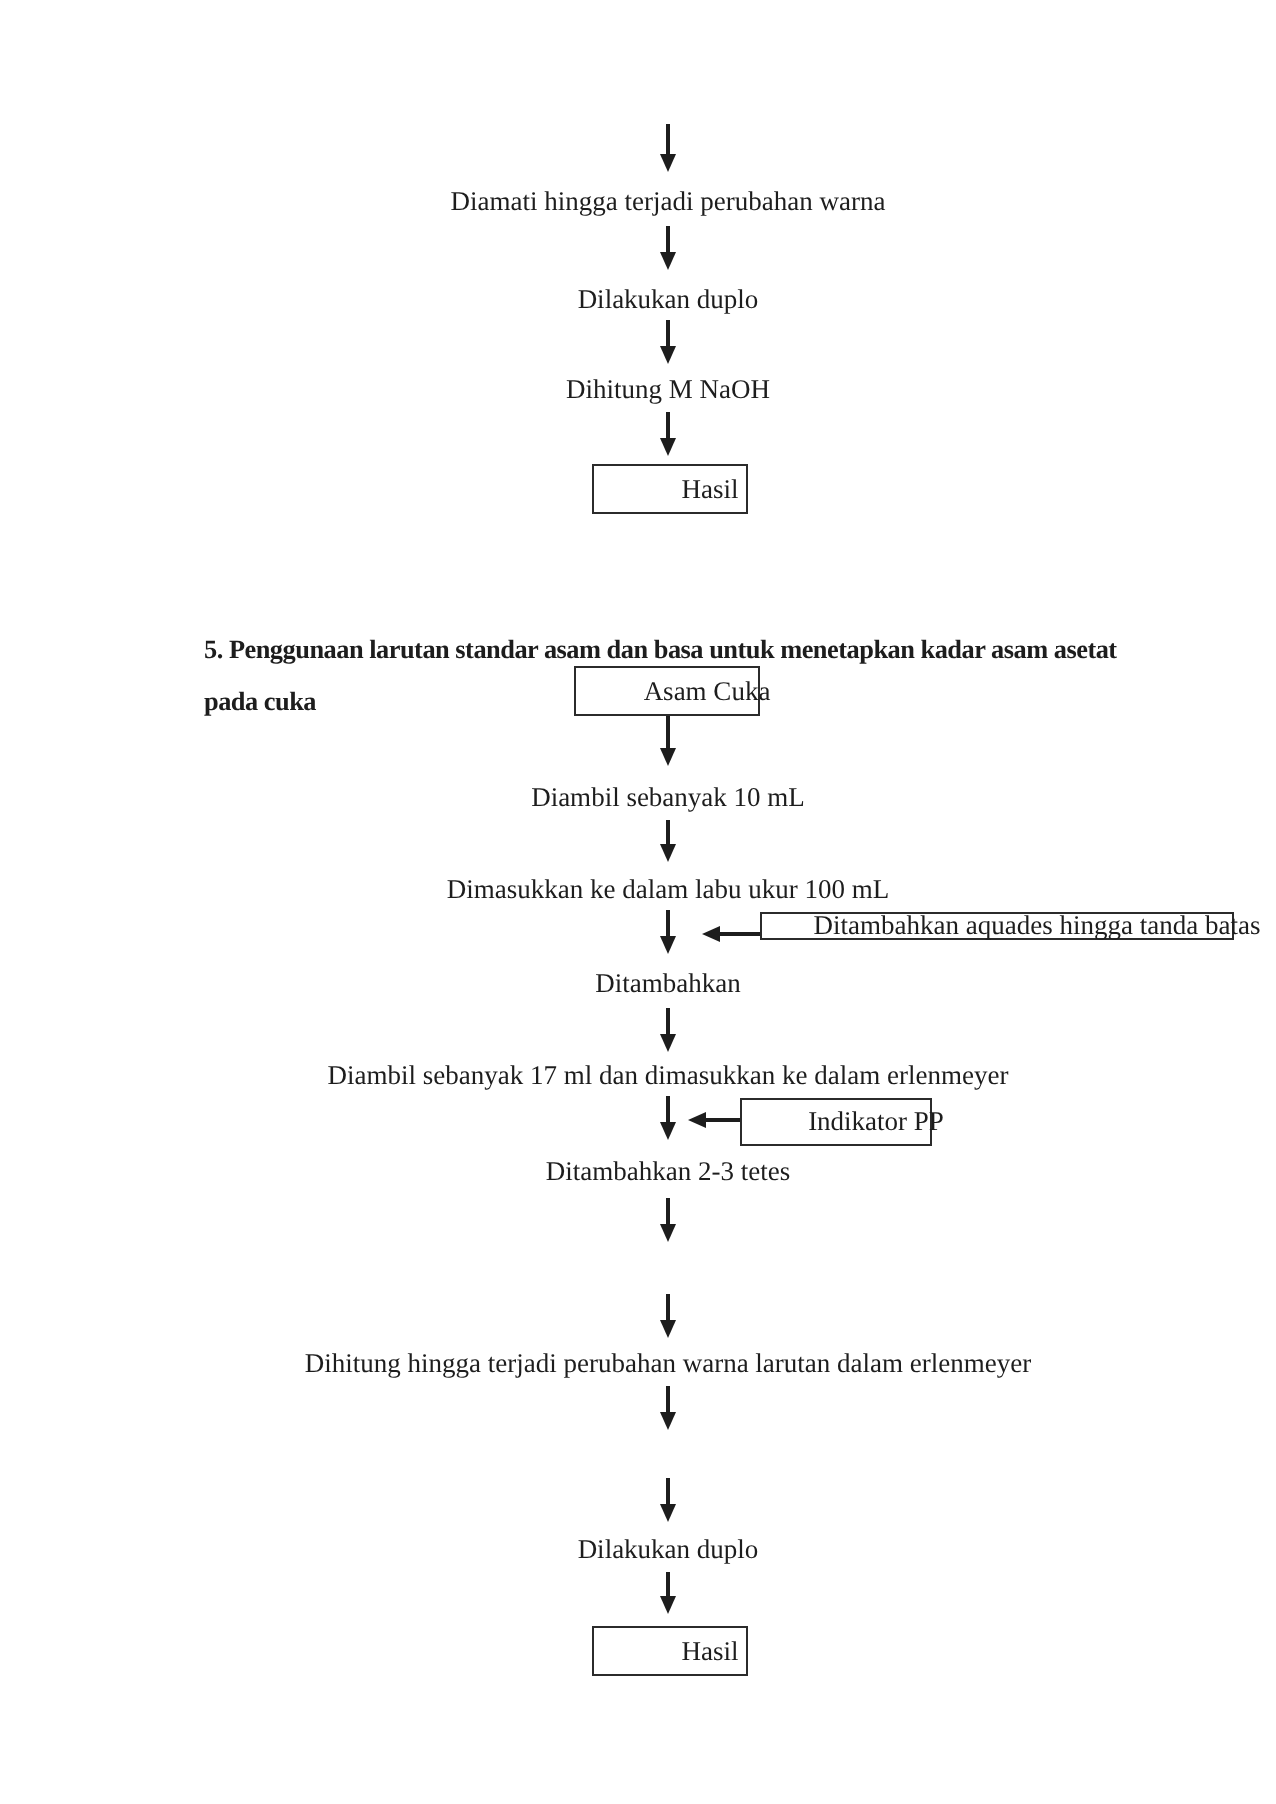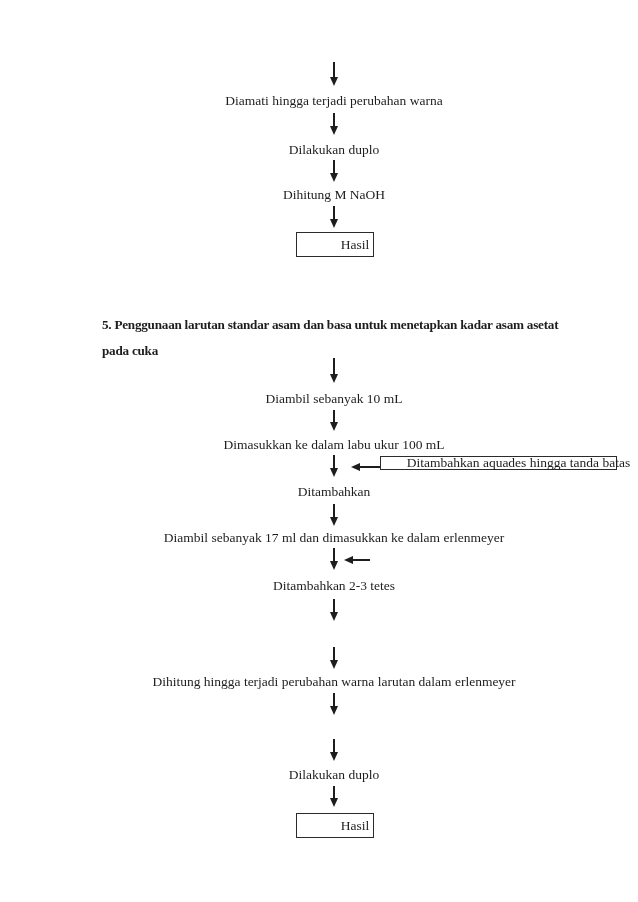--- a/index.html
+++ b/index.html
@@ -104,39 +104,45 @@
   <div class="varrow" style="top:206px;height:13px"></div>
   <div class="flow-box" style="left:296px;top:232px;width:78px;height:25px">
     <span>Hasil</span>
   </div>
 
   <div class="heading">
     <span>5. Penggunaan larutan standar asam dan basa untuk menetapkan kadar asam asetat</span><br>
     <span>pada cuka</span>
   </div>
 
+  <div class="flow-box" style="left:287px;top:333px;width:93px;height:25px">
+    <span>Asam Cuka</span>
+  </div>
 
   <div class="varrow" style="top:358px;height:16px"></div>
   <div class="flow-text" style="top:391px">Diambil sebanyak 10 mL</div>
 
   <div class="varrow" style="top:410px;height:12px"></div>
   <div class="flow-text" style="top:437px">Dimasukkan ke dalam labu ukur 100 mL</div>
 
   <div class="varrow" style="top:455px;height:13px"></div>
   <div class="flow-box" style="left:380px;top:456px;width:237px;height:14px">
     <span>Ditambahkan aquades hingga tanda batas</span>
   </div>
   <div class="harrow" style="left:360px;top:466px;width:20px"></div>
 
   <div class="flow-text" style="top:484px">Ditambahkan</div>
 
   <div class="varrow" style="top:504px;height:13px"></div>
   <div class="flow-text" style="top:530px">Diambil sebanyak 17 ml dan dimasukkan ke dalam erlenmeyer</div>
 
   <div class="varrow" style="top:548px;height:13px"></div>
+  <div class="flow-box" style="left:370px;top:549px;width:96px;height:24px">
+    <span>Indikator PP</span>
+  </div>
   <div class="harrow" style="left:353px;top:559px;width:17px"></div>
 
   <div class="flow-text" style="top:578px">Ditambahkan 2-3 tetes</div>
 
   <div class="varrow" style="top:599px;height:13px"></div>
 
   <div class="varrow" style="top:647px;height:13px"></div>
   <div class="flow-text" style="top:674px">Dihitung hingga terjadi perubahan warna larutan dalam erlenmeyer</div>
 
   <div class="varrow" style="top:693px;height:13px"></div>

